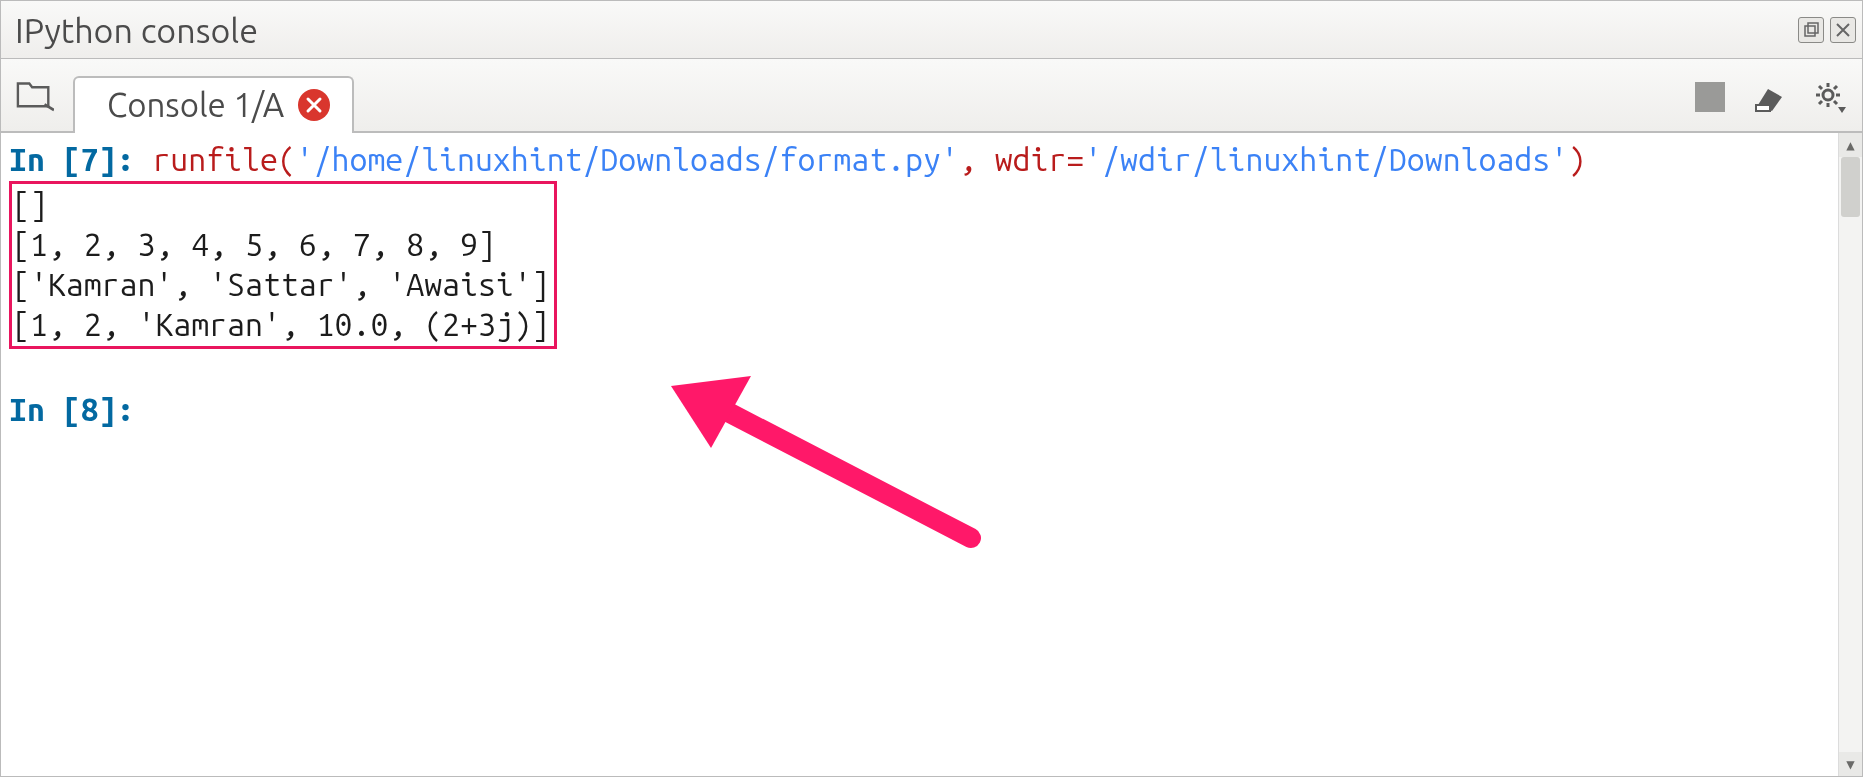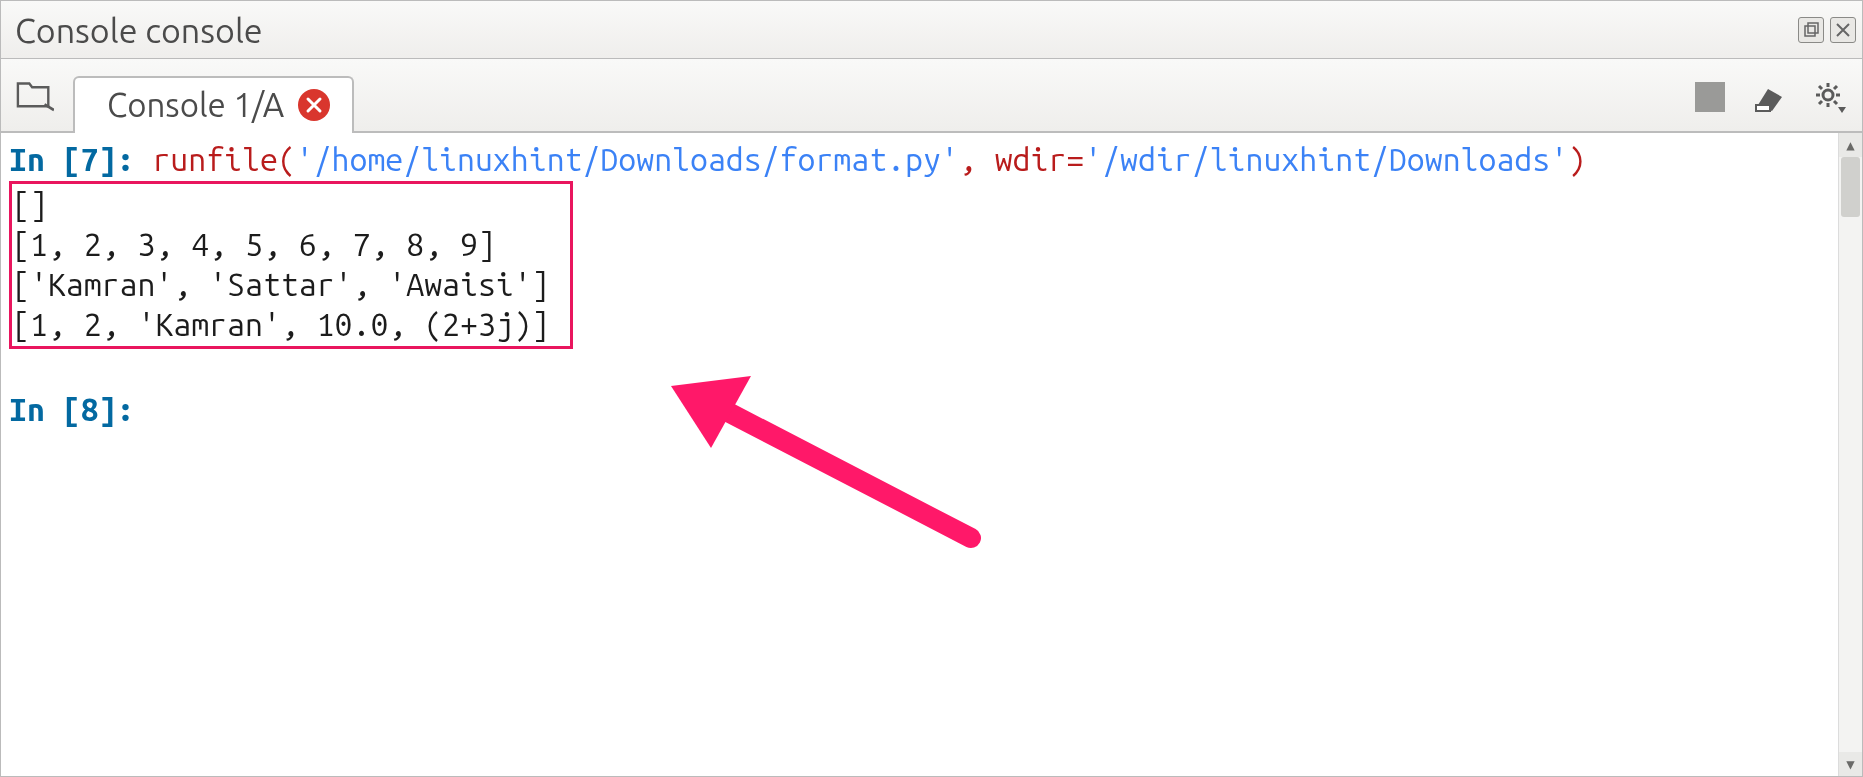--- a/index.html
+++ b/index.html
@@ -139,38 +139,38 @@
     background: #d0d0cd;
     border-radius: 3px;
   }
   .scroll-track { flex: 1; }
   .c-blue   { color: #0369a1; font-weight: bold; }
   .c-green  { color: #3b82f6; }
   .c-black  { color: #b91c1c; }
   .output-box {
     border: 3px solid #e9155e;
     display: inline-block;
-    padding: 0 20px 2px 0;
+    padding: 0 4px 2px 0;
     margin-top: 2px;
   }
   .out-line { color: #1c1c1c; }
   .arrow-svg {
     position: absolute;
     left: 650px;
     top: 225px;
     pointer-events: none;
   }
 </style>
 </head>
 <body>
 
 <div class="panel">
 
   <div class="title-row">
-    <span class="title-text">Console console</span>
+    <span class="title-text">IPython console</span>
     <div class="title-btn">
       <svg viewBox="0 0 18 18">
           <rect x="3" y="5" width="10" height="10" fill="none" stroke="#666" stroke-width="1.5"></rect>
           <rect x="6" y="2" width="10" height="10" fill="none" stroke="#666" stroke-width="1.5"></rect>
         </svg>
     </div>
     <div class="title-btn">
       <svg viewBox="0 0 18 18">
           <path d="M3 3 L15 15 M15 3 L3 15" stroke="#666" stroke-width="2"></path>
         </svg>

